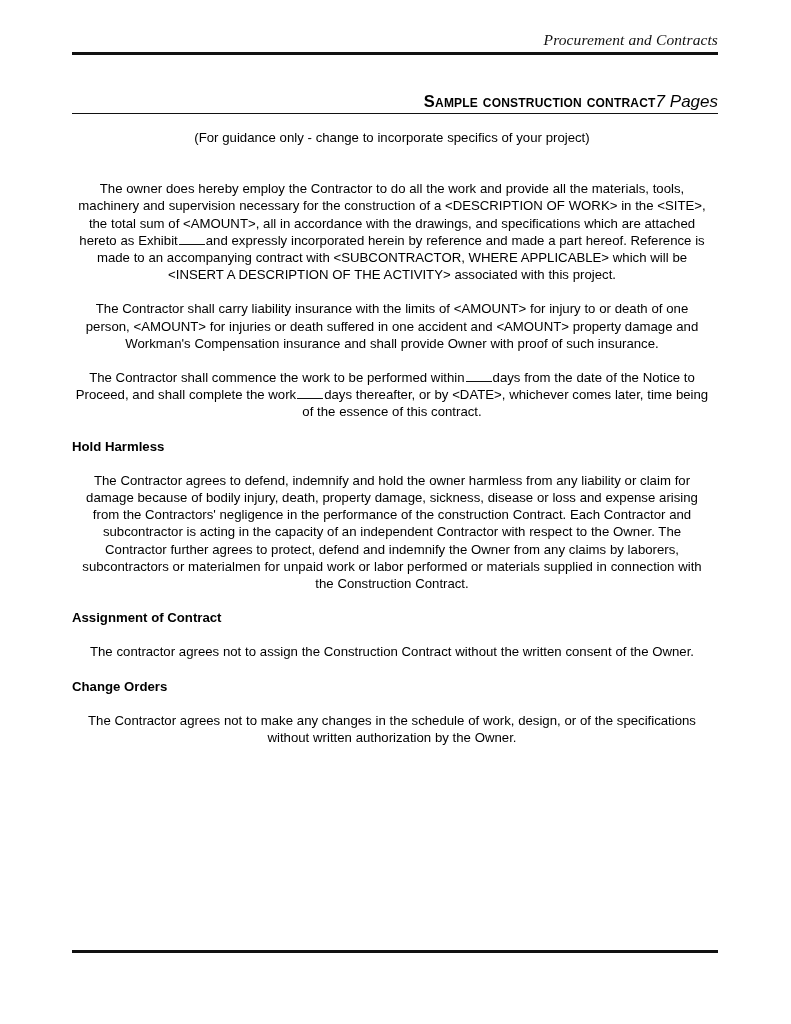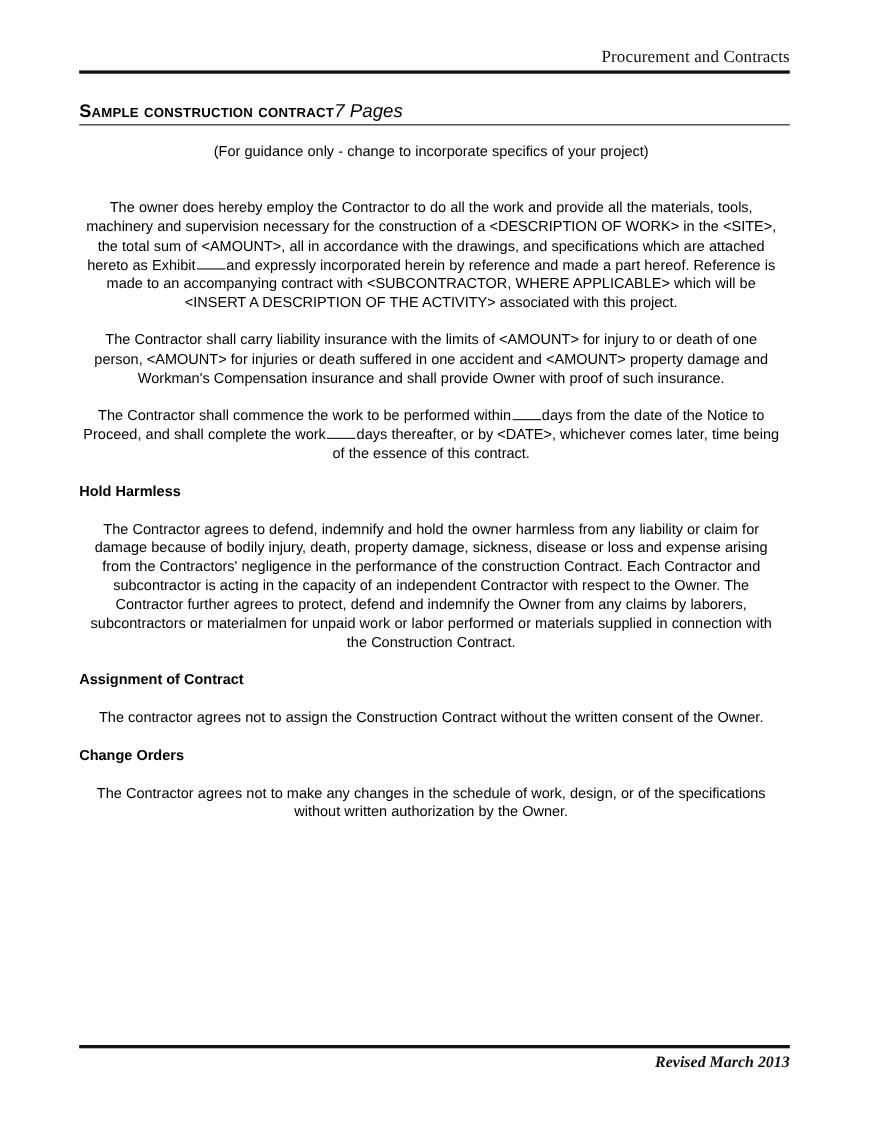--- a/index.html
+++ b/index.html
@@ -22,23 +22,24 @@
     left: 0; top: 0;
     width: 791px;
     height: 1024px;
     background: #ffffff;
   }
 
   
   .running-header {
     position: absolute;
     left: 72px;
-    top: 42px;
+    top: 30px;
     width: 646px;
     text-align: right;
+    font-style: italic;
   }
   .running-header-text {
     font-family: "Liberation Serif", serif;
     font-size: 15.5px;
     line-height: 19px;
     letter-spacing: 0.1px;
     color: #111111;
     display: block;
   }
   .rule-thick {
@@ -50,21 +51,21 @@
   }
 
   
   .title-row {
     position: absolute;
     left: 72px;
     top: 92px;
     width: 646px;
     display: flex;
     align-items: baseline;
-    justify-content: flex-start;
+    justify-content: flex-end;
     border-bottom: 1.6px solid #111111;
     padding-bottom: 2px;
   }
   .doc-title {
     font-family: "Liberation Sans", sans-serif;
     font-weight: bold;
     font-size: 16.5px;
     line-height: 19px;
     font-variant: small-caps;
     text-transform: lowercase;
@@ -167,16 +168,15 @@
     <p class="para">The contractor agrees not to assign the Construction Contract without the written consent of the Owner.</p>
 
     <h2 class="section-head">Change Orders</h2>
 
     <p class="para tight">The Contractor agrees not to make any changes in the schedule of work, design, or of the specifications without written authorization by the Owner.</p>
 
   </div>
 
   <div class="footer">
     <hr class="rule-thick">
-    <span class="footer-text">Revised March 2013</span>
   </div>
 
 </div>
 
 </body></html>

